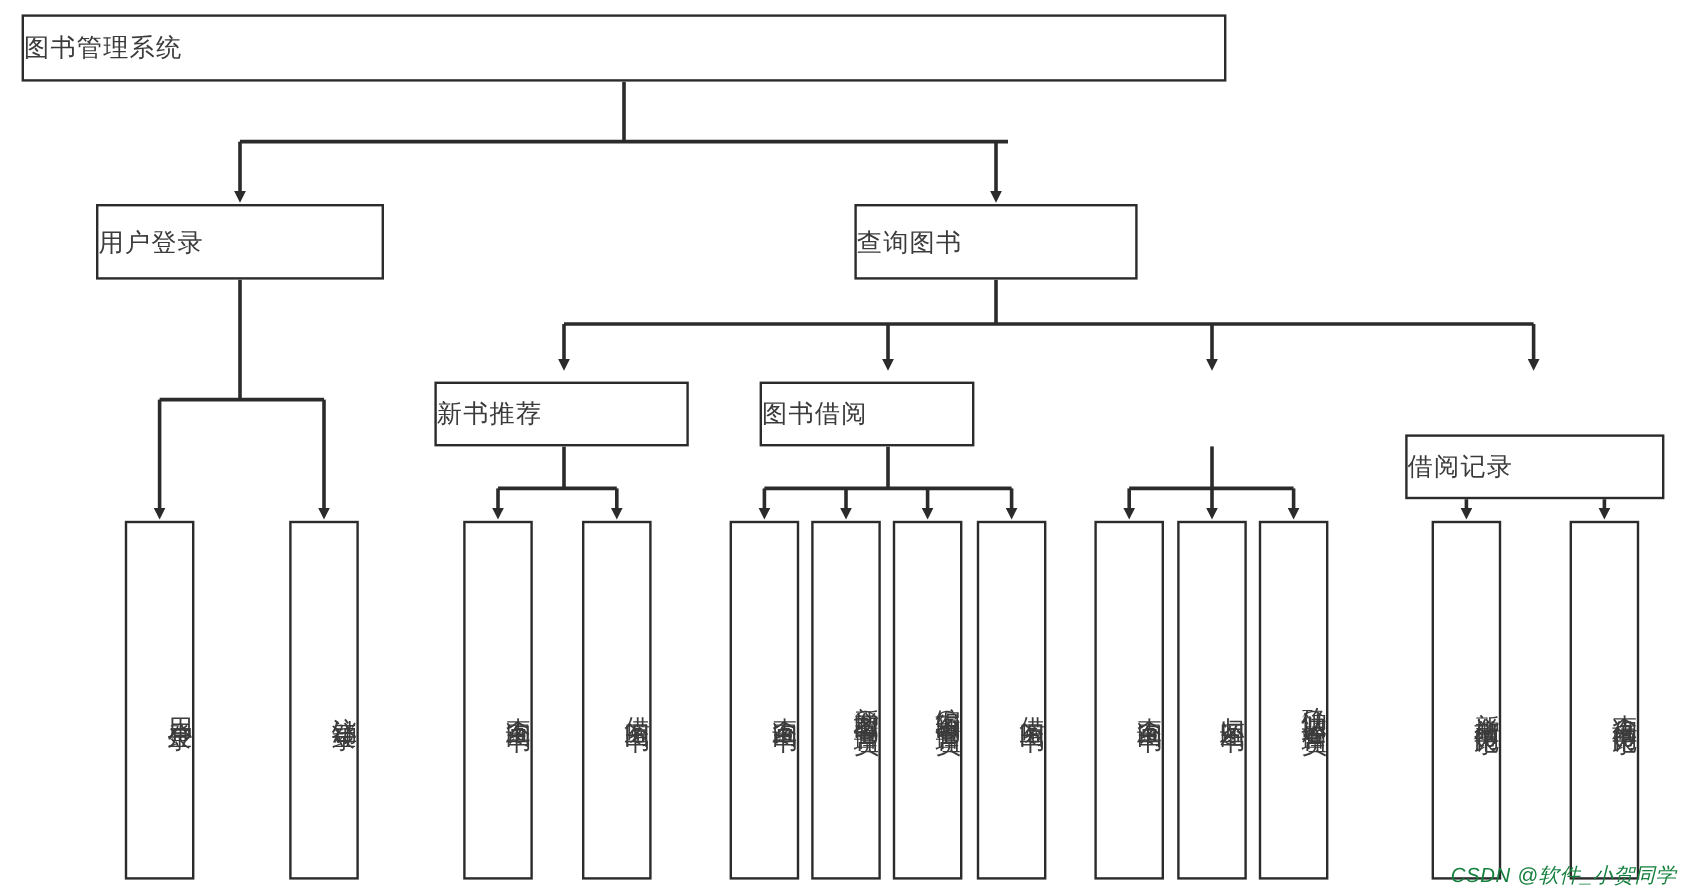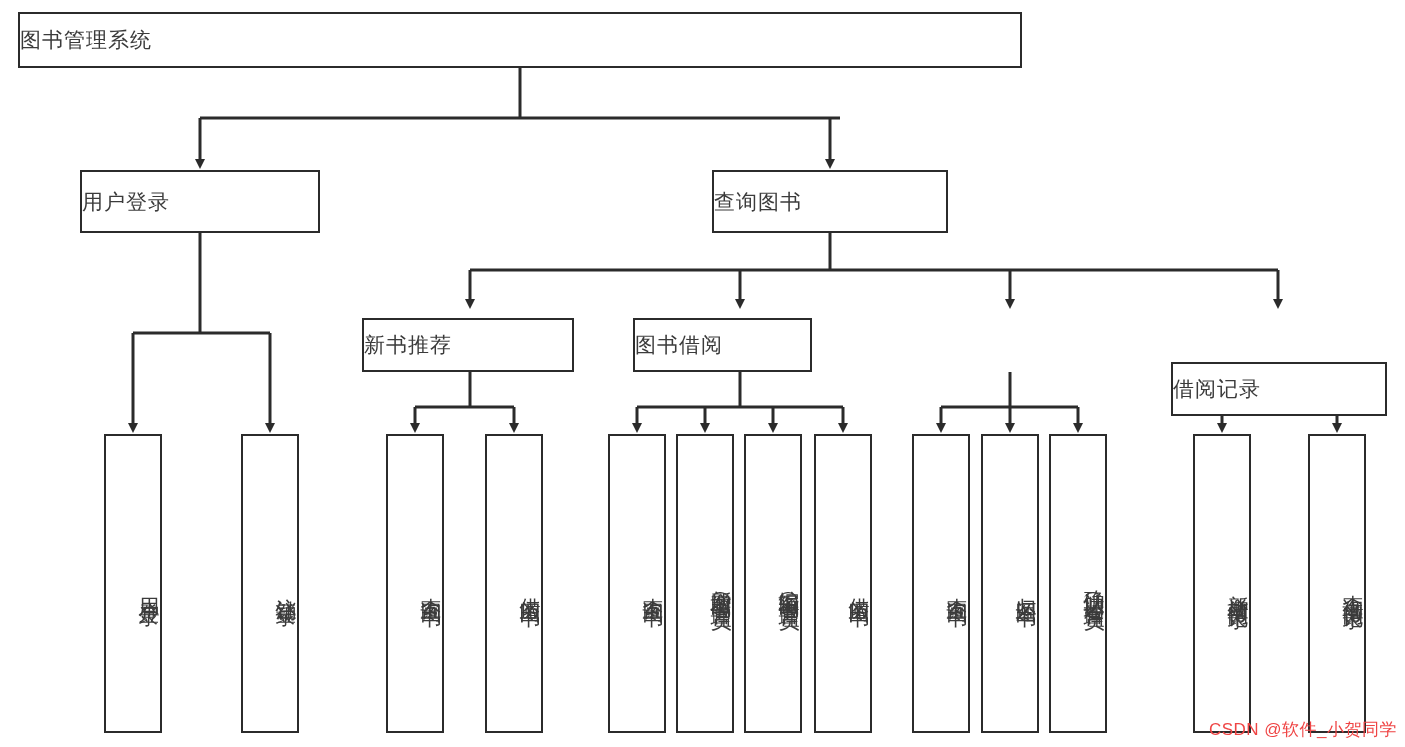--- a/index.html
+++ b/index.html
@@ -53,23 +53,24 @@
   }
   .node.vert .txt {
     writing-mode: vertical-rl;
     text-orientation: upright;
   }
   #watermark {
     position: absolute;
     right: 8px;
     bottom: 6px;
     font-size: 17px;
-    color: #ef4444;
+    color: #15803d;
     letter-spacing: 0.5px;
     white-space: nowrap;
+    font-style: italic;
   }
 </style>
 </head>
 <body>
 
 <div id="stage">
 
   <svg id="edges" viewBox="0 0 1405 747" xmlns="http://www.w3.org/2000/svg">
     <defs>
       <marker id="arrow" markerWidth="10" markerHeight="10" refX="1" refY="5" orient="auto" markerUnits="userSpaceOnUse">

